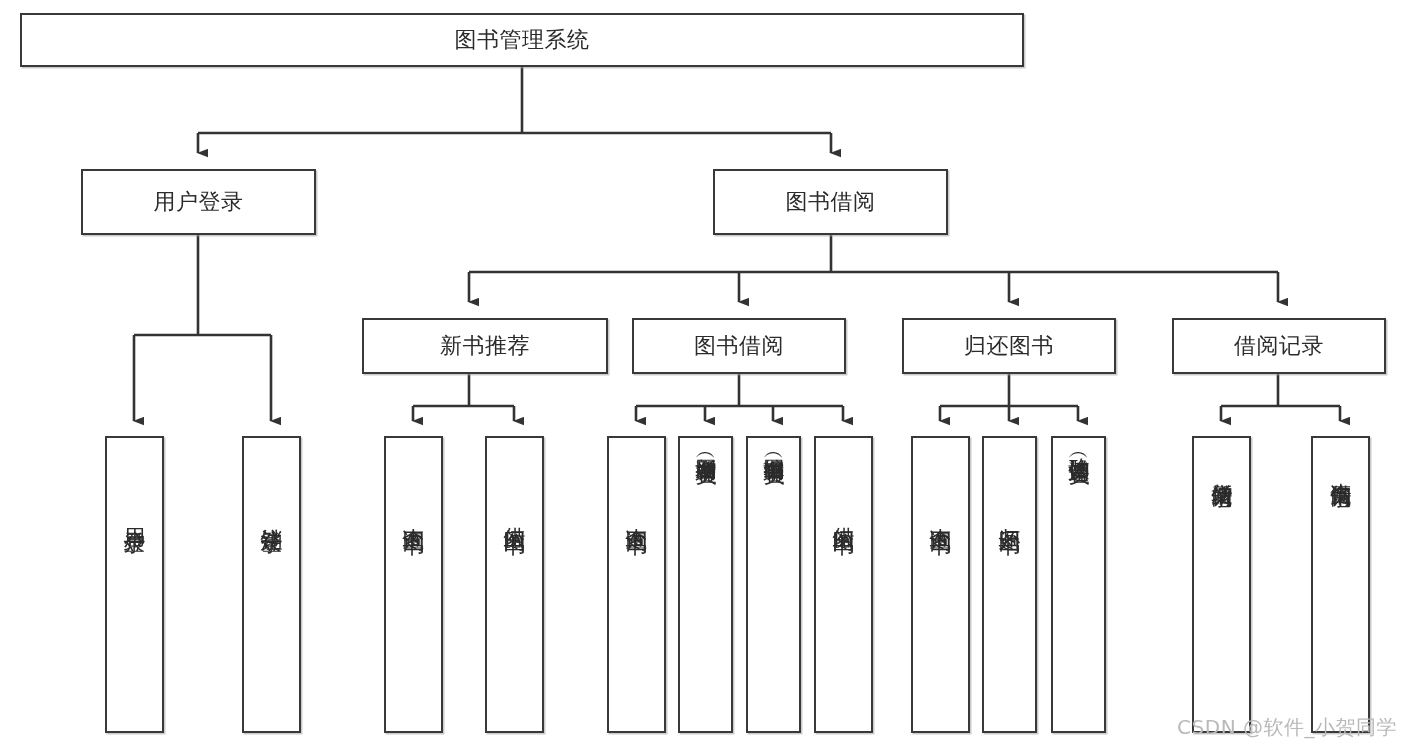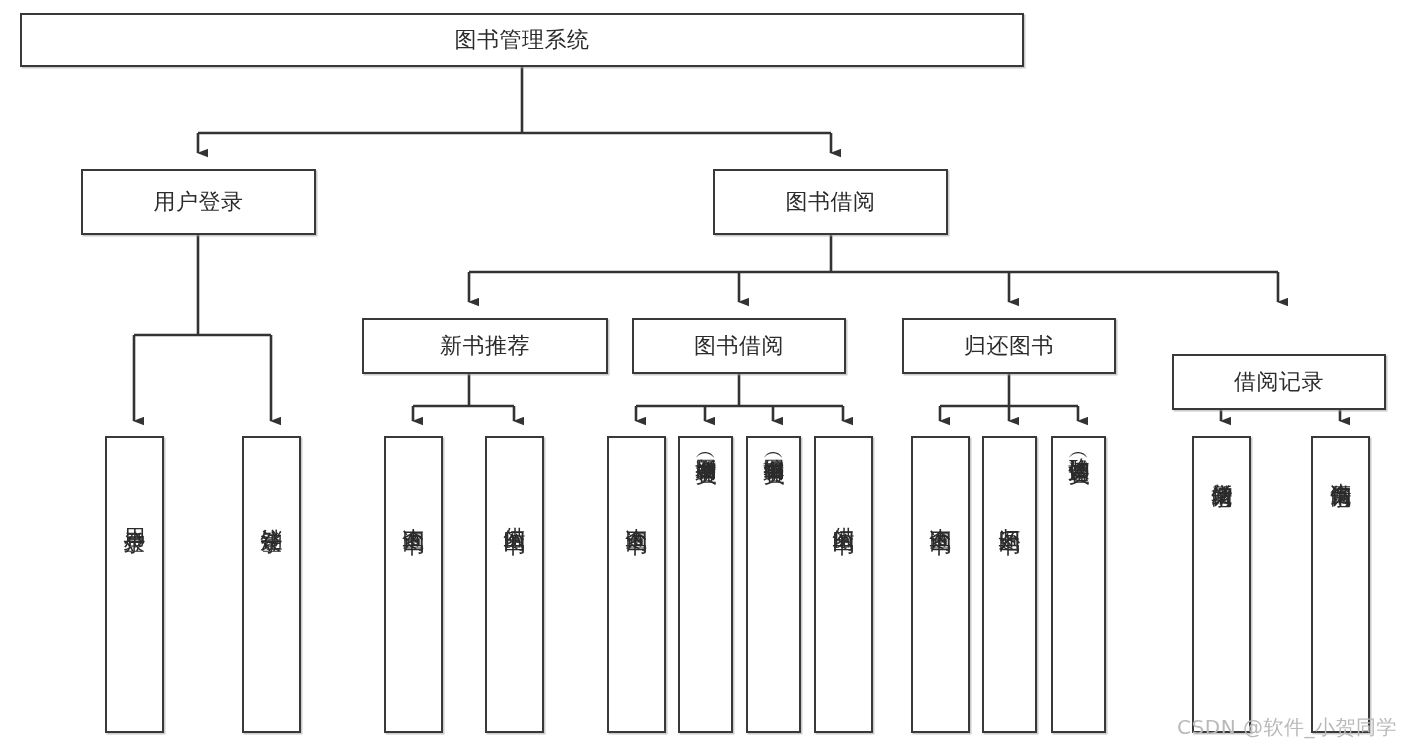--- a/index.html
+++ b/index.html
@@ -146,21 +146,21 @@
 
   <div class="node-box horizontal" style="left:362px; top:318px; width:246px; height:56px;">
     <span class="node-label">新书推荐</span>
   </div>
   <div class="node-box horizontal" style="left:632px; top:318px; width:214px; height:56px;">
     <span class="node-label">图书借阅</span>
   </div>
   <div class="node-box horizontal" style="left:902px; top:318px; width:214px; height:56px;">
     <span class="node-label">归还图书</span>
   </div>
-  <div class="node-box horizontal" style="left:1172px; top:318px; width:214px; height:56px;margin-top:36px;">
+  <div class="node-box horizontal" style="left:1172px; top:318px; width:214px; height:56px;">
     <span class="node-label">借阅记录</span>
   </div>
 
   <div class="node-box vertical" style="left:105px; top:436px; width:59px; height:297px; padding-top:72px;">
     <span class="node-label">用户登录</span>
   </div>
   <div class="node-box vertical" style="left:242px; top:436px; width:59px; height:297px; padding-top:72px;">
     <span class="node-label">注销登录</span>
   </div>
 

